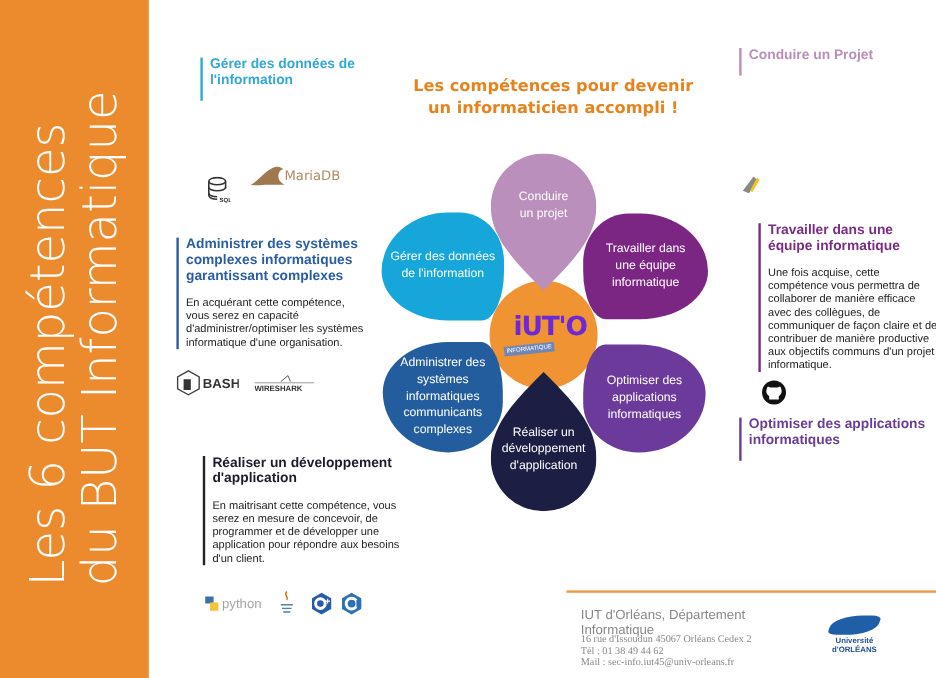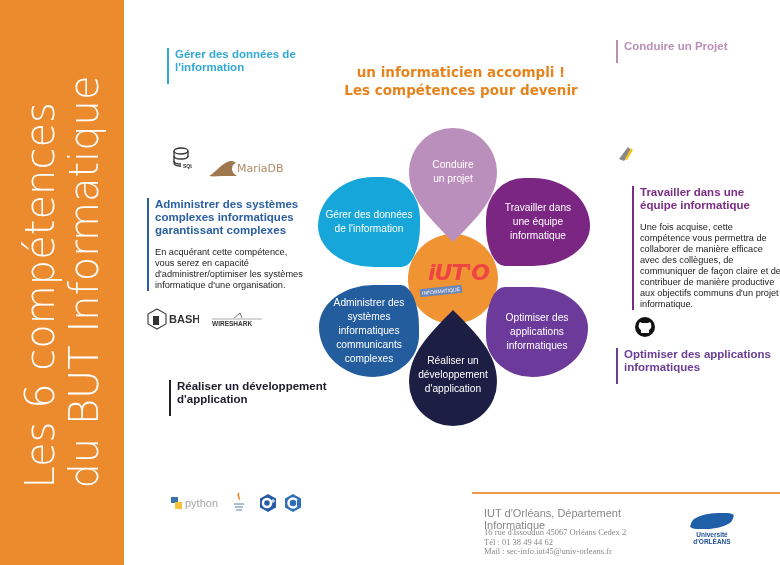--- a/index.html
+++ b/index.html
@@ -47,22 +47,22 @@
 
   .p-gerer { left: 318px; top: 177px; width: 102px; height: 90px; background: #16a6d9;
              border-radius: 60% 40% 20% 60% / 60% 50% 50% 50%; }
   .p-trav { left: 486px; top: 178px; width: 104px; height: 88px; background: #7c2684;
             border-radius: 40% 60% 60% 20% / 50% 60% 50% 50%; }
   .p-admin { left: 319px; top: 285px; width: 100px; height: 92px; background: #245d9e;
              border-radius: 60% 20% 50% 60% / 50% 50% 50% 60%; }
   .p-opt { left: 486px; top: 287px; width: 102px; height: 90px; background: #6b3a9a;
            border-radius: 20% 60% 60% 50% / 50% 50% 60% 50%; }
 
-  .logo-iuto { position: absolute; left: 428px; top: 260px; font-weight: bold; font-style: italic;
-               color: #ef4444; font-size: 22px; font-family: "DejaVu Sans", sans-serif; letter-spacing: -1px; }
+  .logo-iuto { position: absolute; left: 428px; top: 260px; font-weight: bold; 
+               color: #6d28d9; font-size: 22px; font-family: "DejaVu Sans", sans-serif; letter-spacing: -1px; }
   .logo-tag { position: absolute; left: 420px; top: 287px; background: #6f87b7; color: #fff;
               font-size: 5px; padding: 1px 2px; transform: rotate(-6deg); }
 
   .icon { position: absolute; font-size: 9px; color: #555; }
   .footer-line { position: absolute; left: 472px; top: 492px; width: 308px; height: 2px; background: #ee9a45; }
   .footer-org { position: absolute; left: 484px; top: 507px; width: 190px; color: #888; font-size: 11px; line-height: 12px; font-family: Liberation Sans, sans-serif; }
   .footer-addr { position: absolute; left: 484px; top: 528px; color: #888; font-family: "Liberation Serif", serif; font-size: 8.5px; line-height: 9.5px; }
   .univ-logo { position: absolute; left: 690px; top: 513px; width: 44px; text-align: center; }
   .univ-wave { width: 40px; height: 16px; margin: 0 auto 2px; background: #1f5fa8;
                border-radius: 60% 20% 60% 20%; transform: skewX(-20deg); }
@@ -72,36 +72,36 @@
 <body>
 
 <div class="side-banner">
   <div class="side-title">
     <div>Les 6 compétences</div>
     <div>du BUT Informatique</div>
   </div>
 </div>
 
 <div class="headline">
+  <div>Les compétences pour devenir</div>
   <div>un informaticien accompli !</div>
-  <div>Les compétences pour devenir</div>
 </div>
 
 <div class="block b-gerer">
   <h3>Gérer des données de l'information</h3>
 </div>
 <div class="icon" style="left:172px;top:147px;">
   <svg width="20" height="22" viewBox="0 0 20 22">
       <ellipse cx="9" cy="4" rx="7" ry="3" fill="none" stroke="#333" stroke-width="1.3"></ellipse>
       <path d="M2 4v12c0 1.7 3 3 7 3M16 4v6" fill="none" stroke="#333" stroke-width="1.3"></path>
       <path d="M2 9c0 1.7 3 3 7 3s7-1.3 7-3M2 14c0 1.7 3 3 7 3" fill="none" stroke="#333" stroke-width="1.3"></path>
       <text x="11" y="21" font-size="5" font-family="Liberation Sans, sans-serif" font-weight="bold" fill="#333">SQL</text>
     </svg>
 </div>
-<div class="icon" style="left:207px;top:156px;text-align:center;">
+<div class="icon" style="left:207px;top:134px;text-align:center;">
   <svg width="80" height="22" viewBox="0 0 80 22">
       <path d="M2 20c6-3 10-10 18-14 4-2 7-1 9 1-3 1-4 3-4 6 0 3 2 5 5 7H16c-4 0-9 1-14 0z" fill="#a07850"></path>
       <text x="30" y="16" font-size="11" font-family="DejaVu Sans, sans-serif" fill="#b08a66">MariaDB</text>
     </svg>
 </div>
 
 <div class="block b-admin">
   <h3>Administrer des systèmes complexes informatiques garantissant complexes</h3>
   <p>En acquérant cette compétence, vous serez en capacité d'administrer/optimiser les systèmes informatique d'une organisation.</p>
 </div>
@@ -115,20 +115,21 @@
 <div class="icon" style="left:212px;top:312px;">
   <svg width="50" height="16" viewBox="0 0 50 16">
       <path d="M22 6l6-5 2 5" fill="none" stroke="#555" stroke-width="0.8"></path>
       <path d="M0 7h50" stroke="#777" stroke-width="0.6"></path>
       <text x="0" y="14" font-size="6.5" font-family="Liberation Sans, sans-serif" font-weight="bold" fill="#333">WIRESHARK</text>
     </svg>
 </div>
 
 <div class="block b-real">
   <h3>Réaliser un développement d'application</h3>
+  <p>En maitrisant cette compétence, vous serez en mesure de concevoir, de programmer et de développer une application pour répondre aux besoins d'un client.</p>
 </div>
 <div class="icon" style="left:168px;top:494px;">
   <svg width="62" height="18" viewBox="0 0 62 18">
       <path d="M3 3h7v6H3z" fill="#3a73a8"></path>
       <path d="M7 8h7v7H7z" fill="#f4c338"></path>
       <text x="17" y="13" font-size="11" font-family="Liberation Sans, sans-serif" fill="#a5a5a5">python</text>
     </svg>
 </div>
 <div class="icon" style="left:232px;top:492px;">
   <svg width="14" height="20" viewBox="0 0 14 20">

